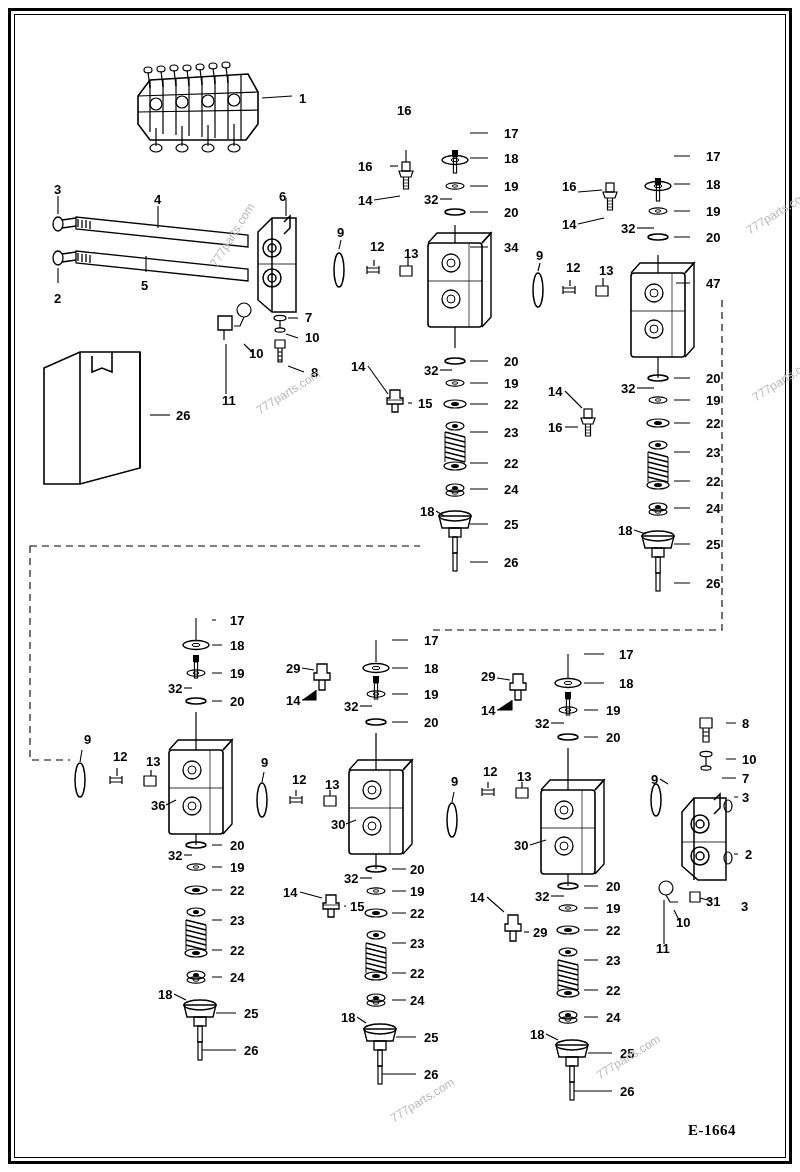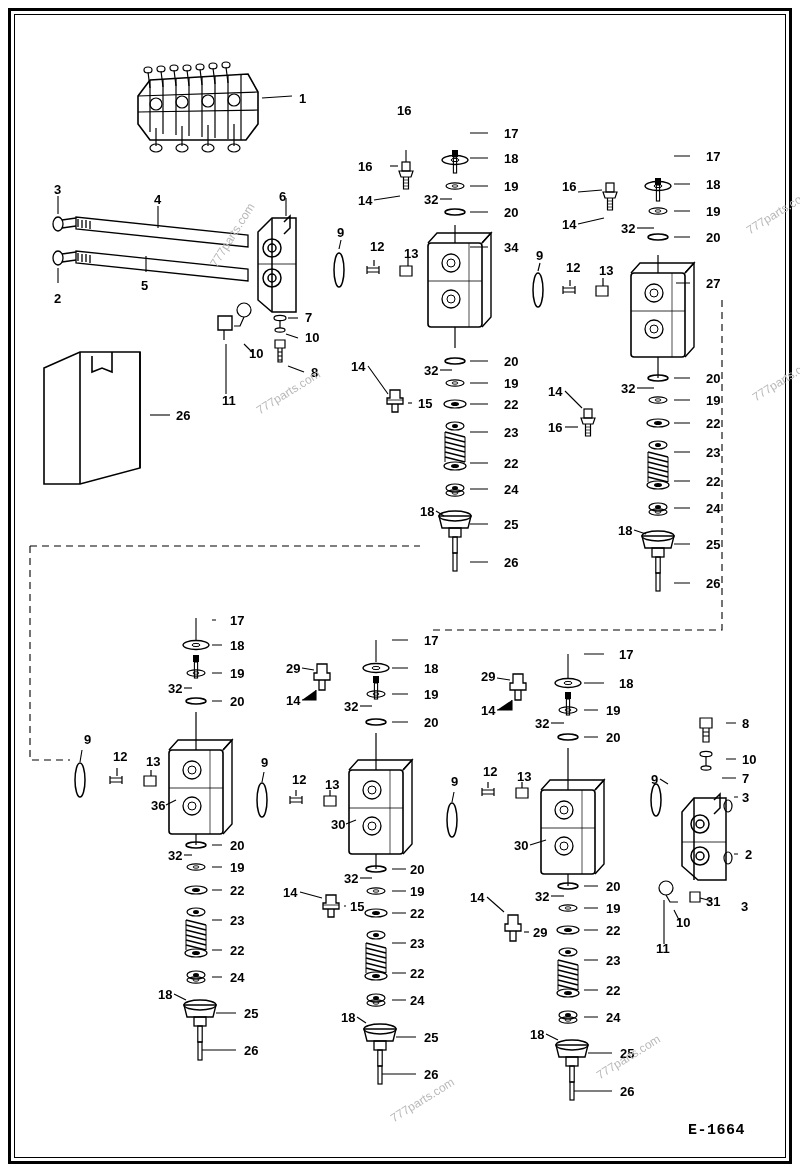--- a/index.html
+++ b/index.html
@@ -46,21 +46,21 @@
     position: absolute;
     font-family: "Liberation Sans", sans-serif;
     font-size: 13px;
     font-weight: bold;
     color: #000;
     white-space: nowrap;
     line-height: 1;
   }
   .figcode {
     position: absolute;
-    font-family: Liberation Mono, monospace;
+    font-family: Liberation Serif, serif;
     font-size: 15px;
     font-weight: bold;
     color: #000;
     letter-spacing: 0.5px;
     text-align: right;
   }
   .wm {
     position: absolute;
     font-family: "Liberation Sans", sans-serif;
     font-size: 12px;
@@ -607,21 +607,21 @@
     <span class="callout" style="left:706px; top:150px;">17</span>
     <span class="callout" style="left:562px; top:180px;">16</span>
     <span class="callout" style="left:706px; top:178px;">18</span>
     <span class="callout" style="left:706px; top:205px;">19</span>
     <span class="callout" style="left:562px; top:218px;">14</span>
     <span class="callout" style="left:621px; top:222px;">32</span>
     <span class="callout" style="left:706px; top:231px;">20</span>
     <span class="callout" style="left:536px; top:249px;">9</span>
     <span class="callout" style="left:566px; top:261px;">12</span>
     <span class="callout" style="left:599px; top:264px;">13</span>
-    <span class="callout" style="left:706px; top:277px;">27</span>
+    <span class="callout" style="left:706px; top:277px;">47</span>
 
     <span class="callout" style="left:351px; top:360px;">14</span>
     <span class="callout" style="left:424px; top:364px;">32</span>
     <span class="callout" style="left:504px; top:355px;">20</span>
     <span class="callout" style="left:504px; top:377px;">19</span>
     <span class="callout" style="left:418px; top:397px;">15</span>
     <span class="callout" style="left:504px; top:398px;">22</span>
     <span class="callout" style="left:504px; top:426px;">23</span>
     <span class="callout" style="left:504px; top:457px;">22</span>
     <span class="callout" style="left:504px; top:483px;">24</span>

